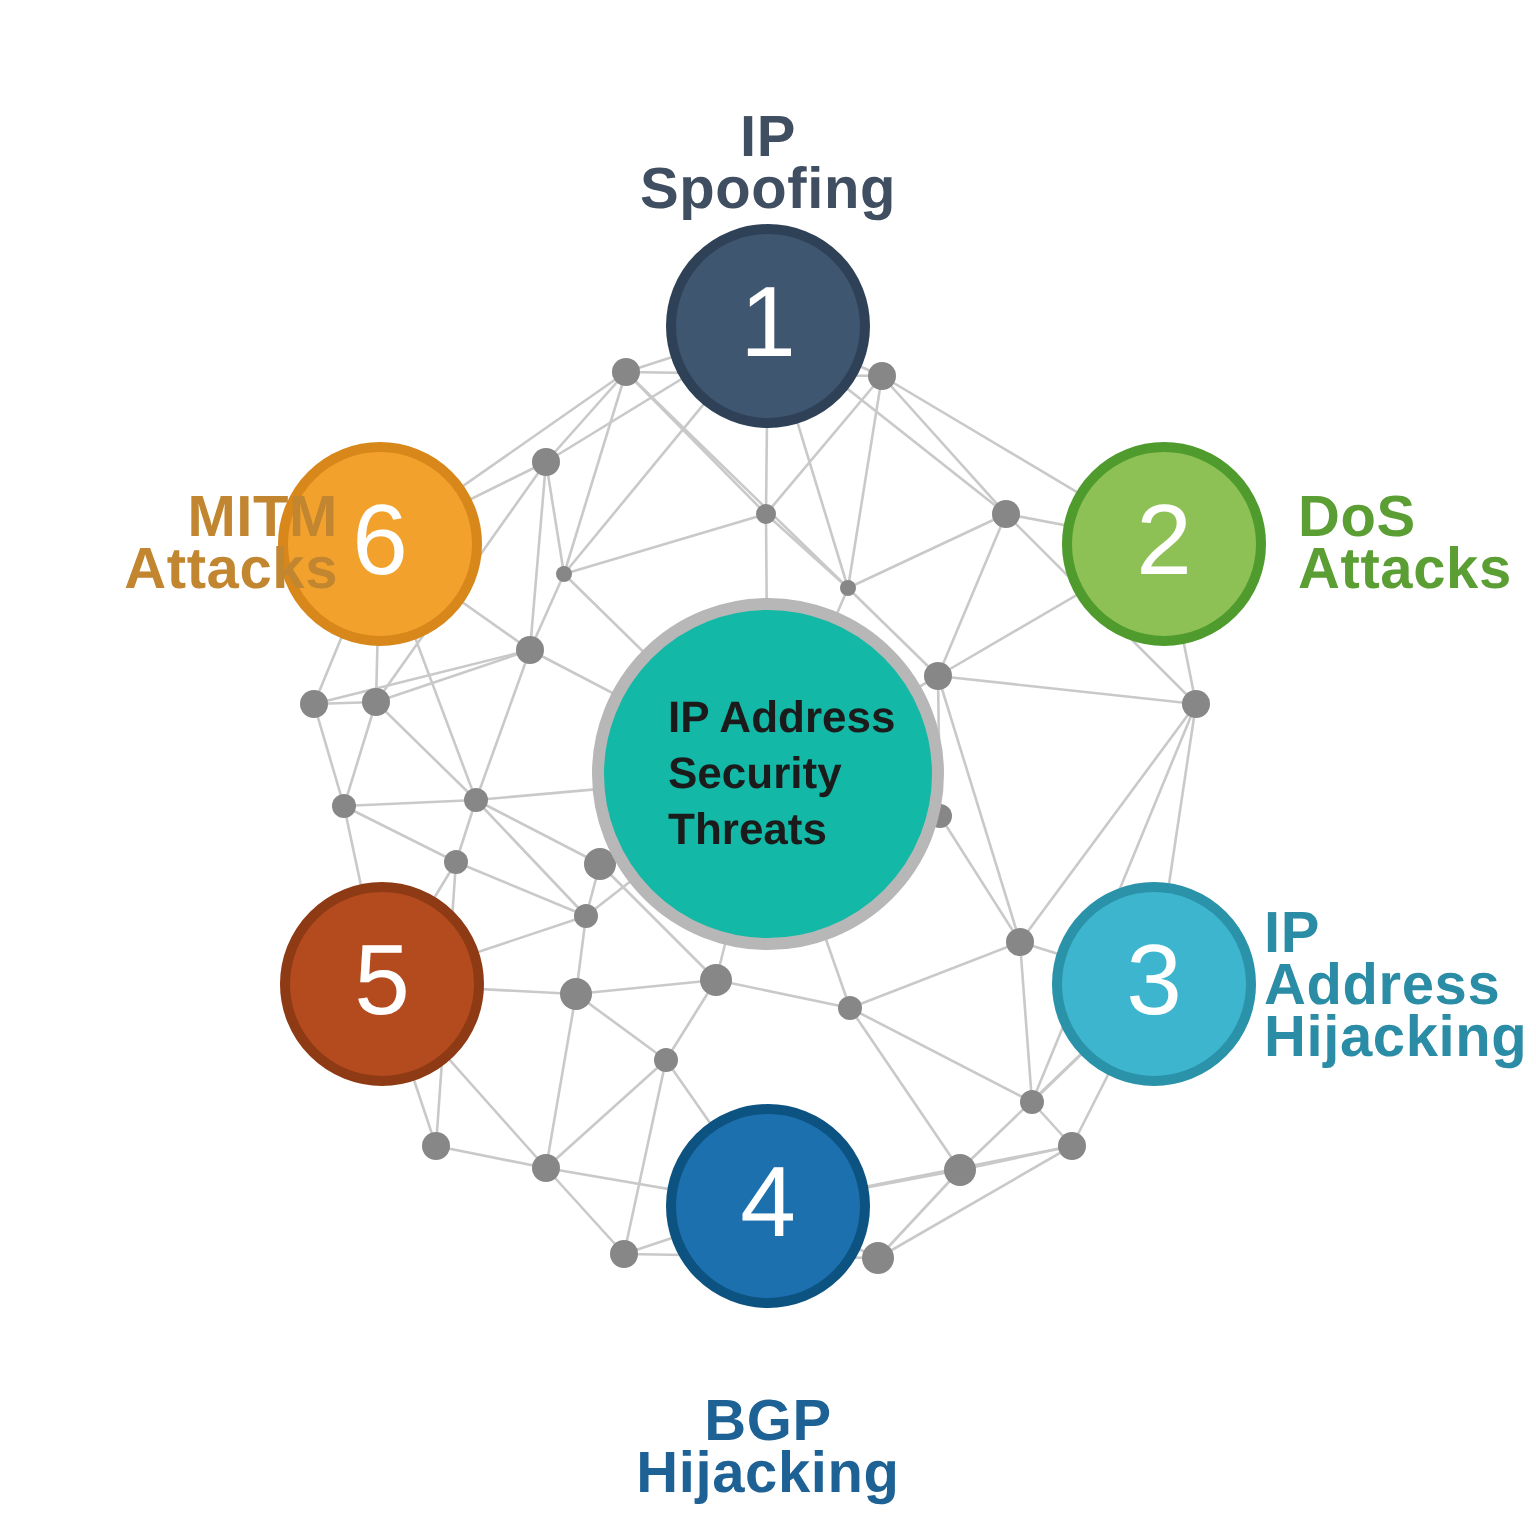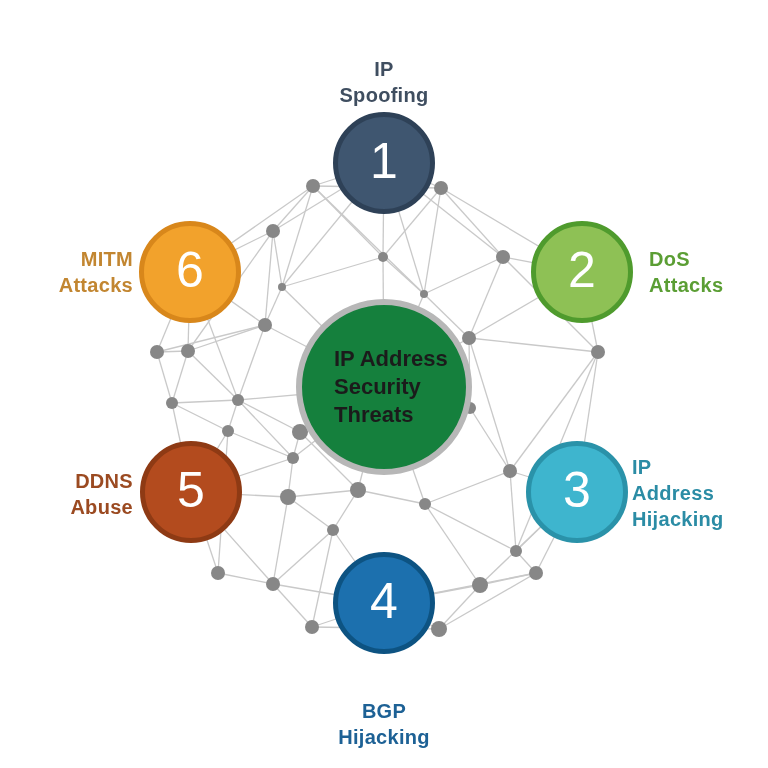--- a/index.html
+++ b/index.html
@@ -29,21 +29,21 @@
   .t-num {
     color: #ffffff;
     font-size: 50px;
     font-weight: normal;
     line-height: 1;
     padding-bottom: 4px;
   }
   .t-label {
     position: absolute;
     font-weight: bold;
-    font-size: 20px;
+    font-size: 29px;
     line-height: 26px;
     white-space: pre-line;
     letter-spacing: 0.3px;
   }
   .c1 { left: 333px; top: 112px; }
   .c2 { left: 531px; top: 221px; }
   .c3 { left: 526px; top: 441px; }
   .c4 { left: 333px; top: 552px; }
   .c5 { left: 140px; top: 441px; }
   .c6 { left: 139px; top: 221px; }
@@ -206,21 +206,21 @@
       <circle cx="312" cy="627" r="7" fill="#878787"></circle>
       <circle cx="425" cy="504" r="6" fill="#878787"></circle>
       <circle cx="510" cy="471" r="7" fill="#878787"></circle>
       <circle cx="516" cy="551" r="6" fill="#878787"></circle>
       <circle cx="536" cy="573" r="7" fill="#878787"></circle>
       <circle cx="480" cy="585" r="8" fill="#878787"></circle>
       <circle cx="439" cy="629" r="8" fill="#878787"></circle>
       <circle cx="470" cy="408" r="6" fill="#878787"></circle>
     </svg>
 
-  <div class="hub" style="background: #15803d; border-color: rgb(183, 183, 183);">
+  <div class="hub" style="background: #14b8a6; border-color: rgb(183, 183, 183);">
     <div class="hub-text" style="color: rgb(27, 27, 27);">IP Address
 Security
 Threats</div>
   </div>
 
   <div class="t-circle c1" style="background: rgb(63, 86, 112); border-color: rgb(46, 65, 87);">
     <span class="t-num">1</span>
   </div>
   <div class="t-label l1" style="color: rgb(63, 78, 96);">IP
 Spoofing</div>
@@ -240,22 +240,20 @@
 
   <div class="t-circle c4" style="background: rgb(28, 112, 174); border-color: rgb(13, 83, 130);">
     <span class="t-num">4</span>
   </div>
   <div class="t-label l4" style="color: rgb(29, 97, 149);">BGP
 Hijacking</div>
 
   <div class="t-circle c5" style="background: rgb(179, 75, 30); border-color: rgb(142, 58, 20);">
     <span class="t-num">5</span>
   </div>
-  <div class="t-label l5" style="color: rgb(155, 74, 33);">DDNS
-Abuse</div>
 
   <div class="t-circle c6" style="background: rgb(242, 162, 44); border-color: rgb(216, 135, 27);">
     <span class="t-num">6</span>
   </div>
-  <div class="t-label l6" style="color: rgb(194, 134, 49);">MITM
+  <div class="t-label l6" style="color: rgb(194, 134, 49); padding-left: 36px;">MITM
 Attacks</div>
 
 </div>
 
 </body></html>

